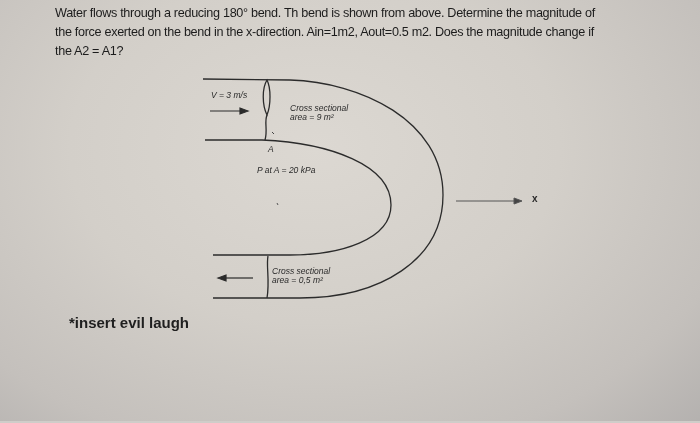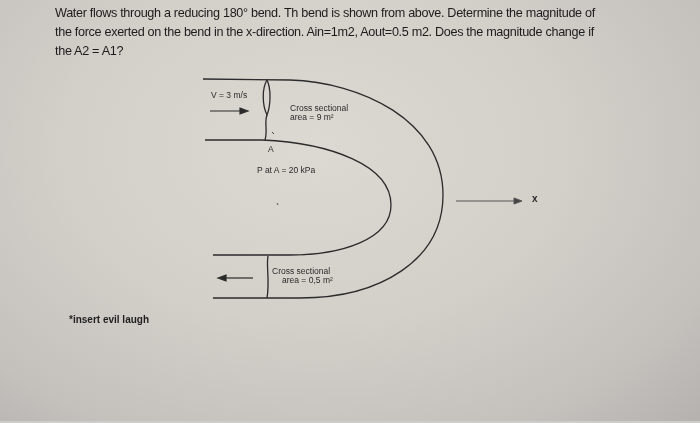--- a/index.html
+++ b/index.html
@@ -9,23 +9,23 @@
     font-family: "Liberation Sans", sans-serif;
   }
   .question {
     position:absolute; left:55px; top:3px; width:640px;
     font-family: "Liberation Sans Narrow", "Liberation Sans", sans-serif;
     font-size:13.6px; line-height:19px; color:#1c1c1c;
     letter-spacing:-0.35px; transform: scaleX(0.93); transform-origin:left top;
   }
   .q-line { display:block; white-space:nowrap; }
   svg.diagram { position:absolute; left:0; top:0; }
-  .lbl { position:absolute; color:#2a2a2a; font-size:8.5px; line-height:10px; white-space:nowrap; }
+  .lbl { position:absolute; color:#2a2a2a; font-size:8.5px; line-height:10px; white-space:nowrap;font-style:italic; }
   .note {
-    position:absolute; left:69px; top:314px; font-size:10px; font-weight:bold;
+    position:absolute; left:69px; top:314px; font-size:15px; font-weight:bold;
     color:#1f1f1f; white-space:nowrap;
   }
   .xlab { position:absolute; left:532px; top:193px; font-size:10px; font-weight:bold; color:#2a2a2a; }
   .bottom-strip { position:absolute; left:0; bottom:0; width:700px; height:2px; background:#cfcdc9; }
 </style>
 </head>
 <body>
 
 <div class="question">
   <span class="q-line">Water flows through a reducing 180° bend. Th bend is shown from above. Determine the magnitude of</span>
@@ -64,17 +64,17 @@
   <line x1="272" y1="132" x2="274" y2="134" stroke="#444" stroke-width="1"></line>
   <line x1="277" y1="203" x2="278" y2="205" stroke="#555" stroke-width="1"></line>
 </svg>
 
 <div class="lbl" style="left:211px; top:90px;">V = 3 m/s</div>
 <div class="lbl" style="left:290px; top:103px;">Cross sectional</div>
 <div class="lbl" style="left:290px; top:112px;">area = 9 m²</div>
 <div class="lbl" style="left:268px; top:144px;">A</div>
 <div class="lbl" style="left:213px; top:165px;padding-left:44px;">P at A = 20 kPa</div>
 <div class="lbl" style="left:272px; top:266px;">Cross sectional</div>
-<div class="lbl" style="left:282px; top:275px;text-align:center;">area = 0,5 m²</div>
+<div class="lbl" style="left:272px; top:275px;text-align:center;">area = 0,5 m²</div>
 <div class="xlab">x</div>
 
 <div class="note">*insert evil laugh</div>
 <div class="bottom-strip"></div>
 
 </body></html>

